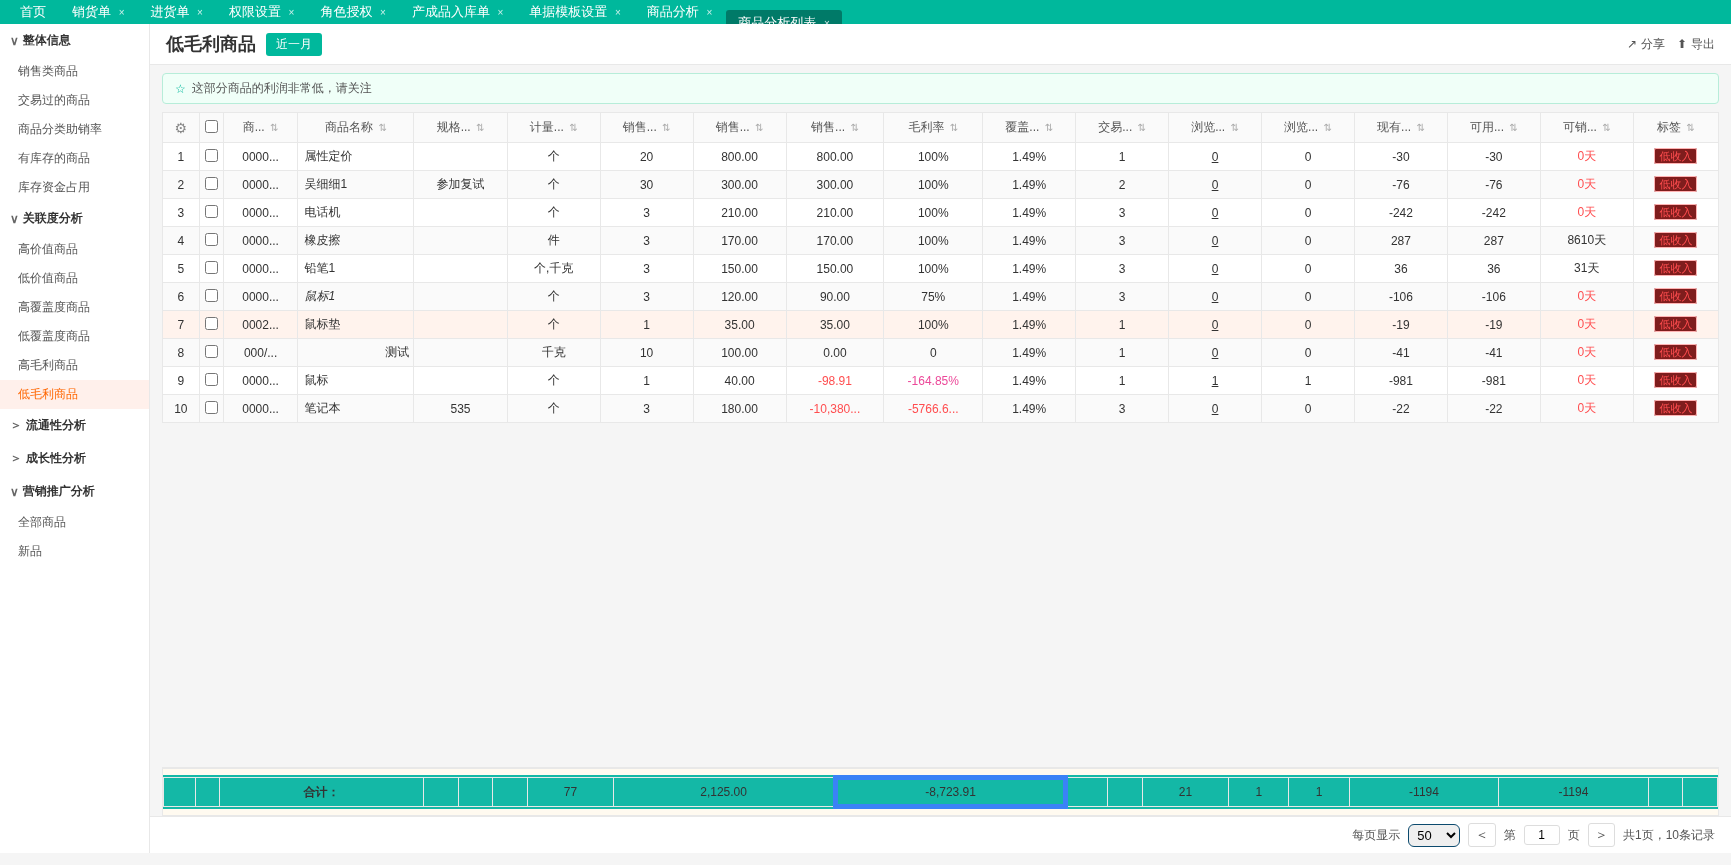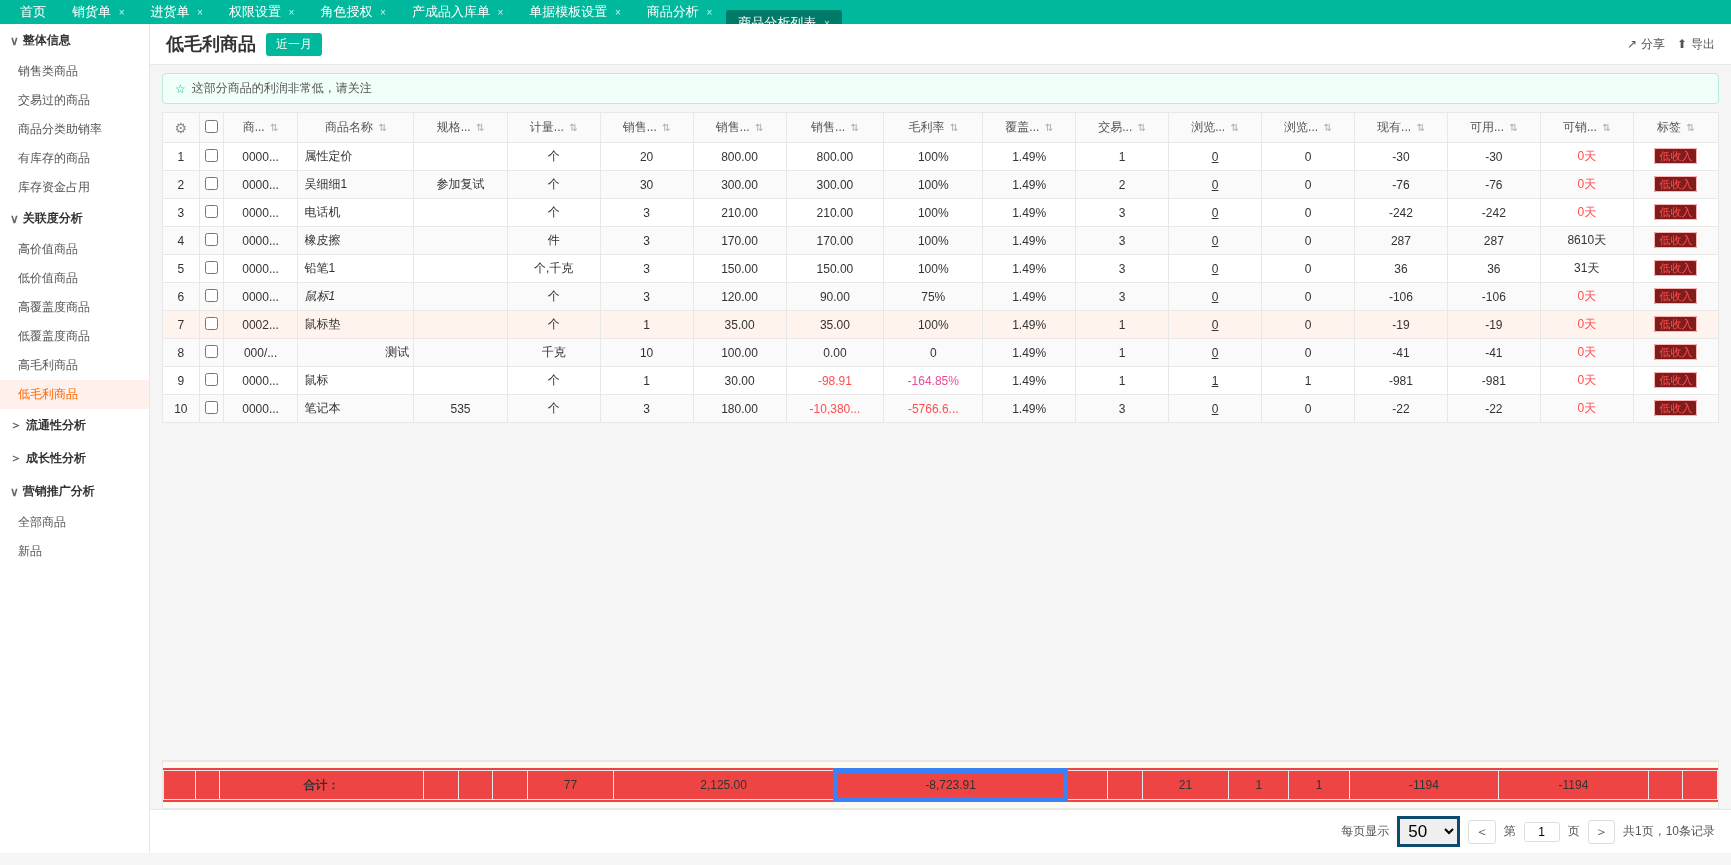--- a/index.html
+++ b/index.html
@@ -202,24 +202,24 @@
       align-items: center;
       justify-content: flex-end;
       padding: 6px 16px;
       background: #fff;
       border-top: 1px solid #e8e8e8;
       gap: 8px;
       font-size: 12px;
       color: #555;
     }
     .pagination select {
-      border: 3px solid #0c4a6e;
+      border: 1px solid #0c4a6e;
       padding: 2px 4px;
-      border-radius: 0;
-      font-size: 17px;
+      border-radius: 6px;
+      font-size: 13px;
     }
     .pagination .page-btn {
       border: 1px solid #ddd;
       background: #fff;
       padding: 2px 6px;
       border-radius: 3px;
       cursor: pointer;
       color: #555;
     }
     .pagination input[type=text] {
@@ -533,21 +533,21 @@
             <tr>
     <td style="text-align:center;">9</td>
     <td class="checkbox-cell" style="text-align:center;">
       <input type="checkbox" style="">
     </td>
     <td>0000...</td>
     <td style="text-align:left; padding-left:6px;">鼠标</td>
     <td></td>
     <td>个</td>
     <td>1</td>
-    <td>30.00</td>
+    <td>40.00</td>
     <td style="color:#ff4d4f;">-98.91</td>
     <td style="color:#ec4899;">-164.85%</td>
     <td>1.49%</td>
     <td>1</td>
     <td><span class="link-underline">1</span></td>
     <td>1</td>
     <td>-981</td>
     <td>-981</td>
     <td style="color:#ff4d4f;">0天</td>
     <td>
@@ -576,21 +576,21 @@
     <td style="color:#ff4d4f;">0天</td>
     <td>
       <span class="tag-badge">低收入</span>
     </td>
   </tr>
           </tbody>
       </table>
     </div>
 
     <div class="table-footer">
-      <table style="width:100%; border-collapse:collapse; font-size:12px; background:#ef4444;">
+      <table style="width:100%; border-collapse:collapse; font-size:12px; background:#14b8a6;">
         <tbody>
           <tr>
             <td style="width:32px; border:1px solid #e8e8e8; padding:5px 4px; text-align:center;"></td>
             <td style="width:24px; border:1px solid #e8e8e8; padding:5px 4px;"></td>
             <td style="border:1px solid #e8e8e8; padding:5px 8px; font-weight:bold;">合计：</td>
             <td style="border:1px solid #e8e8e8; padding:5px 4px;"></td>
             <td style="border:1px solid #e8e8e8; padding:5px 4px;"></td>
             <td style="border:1px solid #e8e8e8; padding:5px 4px;"></td>
             <td style="border:1px solid #e8e8e8; padding:5px 4px; text-align:center;">77</td>
             <td style="border:1px solid #e8e8e8; padding:5px 4px; text-align:center;">2,125.00</td>

